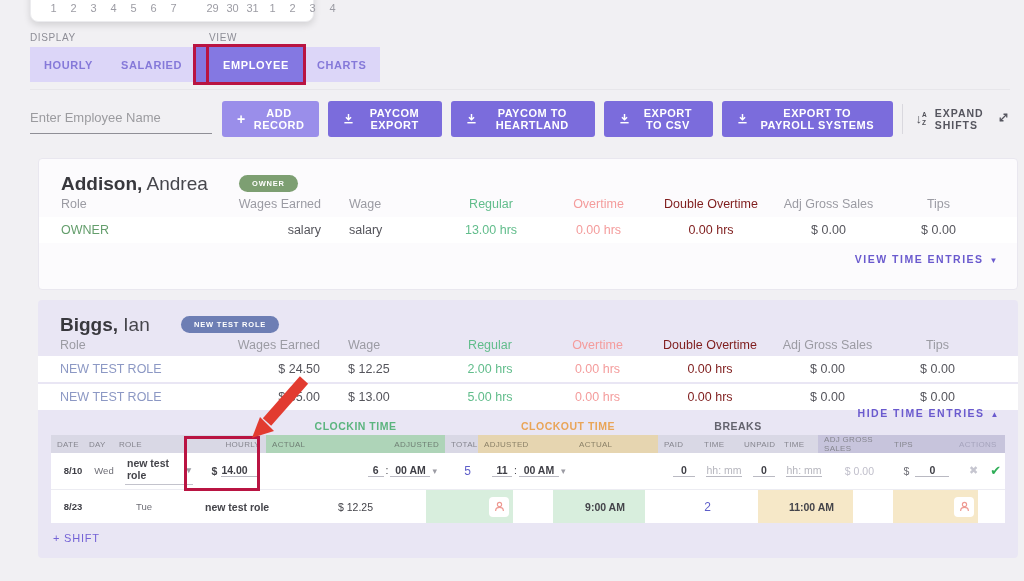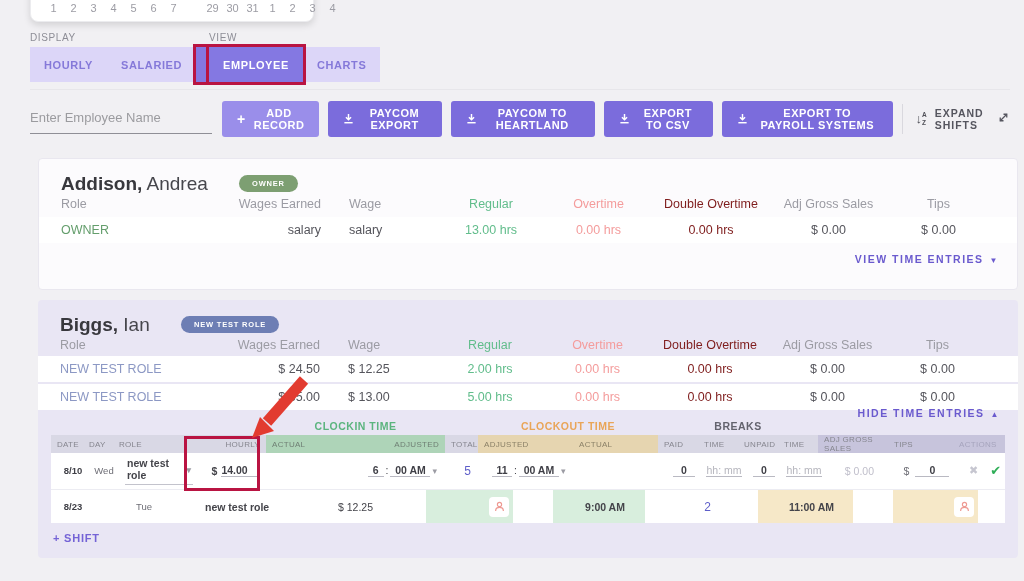--- a/index.html
+++ b/index.html
@@ -117,21 +117,21 @@
     padding:0 2px 3px 2px; font-weight:bold; cursor:pointer; }
   .sel-caret::after { content:"▾"; color:#9b9ba3; font-size:9px; }
   .time-field { display:flex; align-items:baseline; gap:2px; }
   .gray-money { color:#c0bfcb; }
   .gray-money2 { color:#9a98ad; }
   .x-icon::after { content:"✖"; color:#c6c6d0; font-size:11px; cursor:pointer; }
   .check-icon::after { content:"✔"; color:#2fae57; font-size:13px; cursor:pointer; }
   .pencil-icon::after { content:"✎"; color:#8381cf; font-size:13px; cursor:pointer; }
   .person-box { width:20px; height:20px; background:#fff; border-radius:4px;
     display:flex; align-items:center; justify-content:center; }
-  .add-shift { position:absolute; left:15px; top:232px; font-size:11px; font-weight:bold;
+  .add-shift { position:absolute; left:15px; top:232px; font-size:11px; font-weight:normal;
     letter-spacing:.8px; color:#7463d6; cursor:pointer; }
 
   
   .anno-rect-hourly { position:absolute; left:184px; top:436px; width:76px; height:55px;
     border:3px solid #b91442; pointer-events:none; z-index:10; }
   .anno-arrow { position:absolute; left:240px; top:372px; z-index:10; pointer-events:none; }
 </style>
 </head>
 <body>
 

